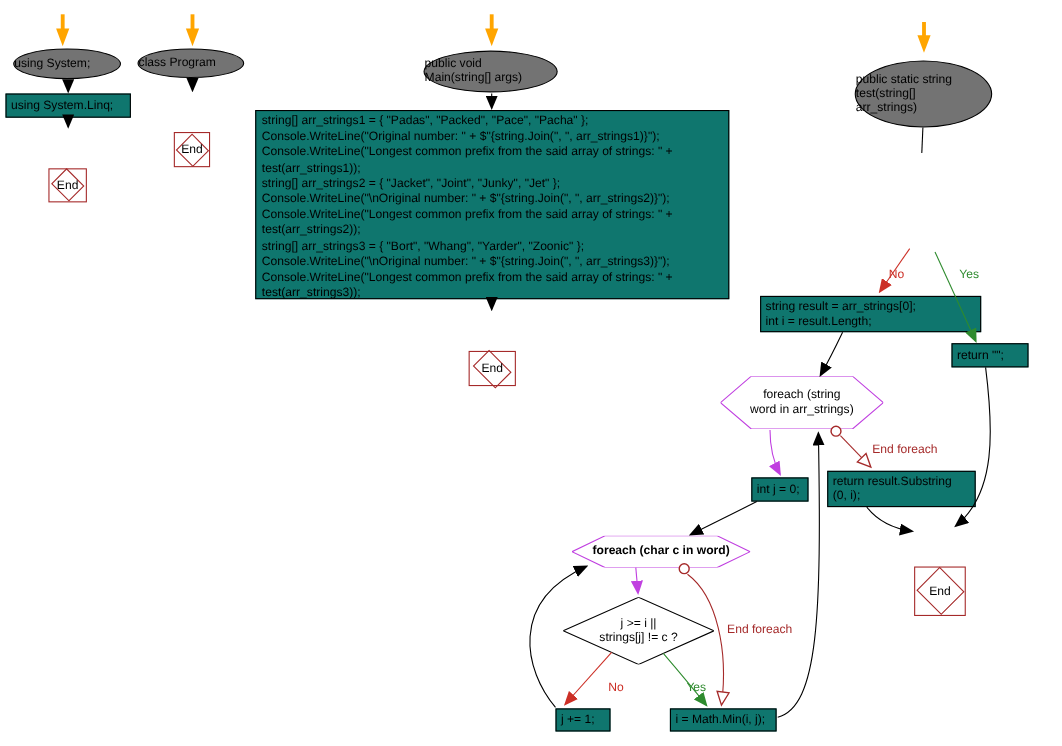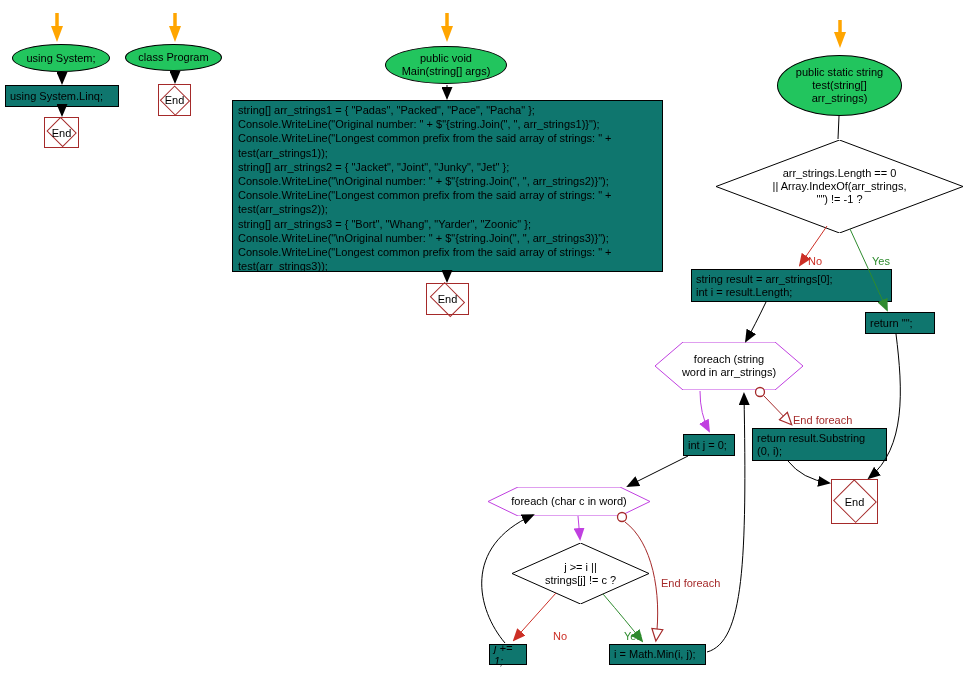--- a/index.html
+++ b/index.html
@@ -8,37 +8,37 @@
     font-family:"Liberation Sans", sans-serif; font-size:11px; color:#000;
     overflow:hidden;
   }
   .node { position:absolute; box-sizing:border-box; }
   .rect {
     border:1px solid #000; background:#0f766e; padding:1px 4px;
     display:flex; flex-direction:column; justify-content:center; line-height:13px;
   }
   .codebox { justify-content:flex-start; line-height:14.2px; padding:2px 5px; }
   .ellipse {
-    border:1px solid #000; border-radius:50%; background:#22c55e;
-    display:flex; flex-direction:column; align-items:center; justify-content:center;
+    border:1px solid #000; border-radius:50%; background:#737373;
+    display:flex; flex-direction:column; align-items:flex-start; justify-content:center;
     text-align:center; line-height:13px;
   }
-  .endnode { border:1px solid var(--terminal,#A52A2A); background:#fff; }
+  .endnode { border:1px solid var(--terminal,#A52A2A); background:#fff;margin-top:36px; }
   .end-diamond {
     position:absolute; left:15%; top:15%; width:70%; height:70%;
     transform:rotate(45deg); border:1px solid var(--terminal,#A52A2A); box-sizing:border-box;
   }
   .end-text { position:absolute; inset:0; display:flex; align-items:center; justify-content:center; }
   .shape-node svg.shape { position:absolute; inset:0; width:100%; height:100%; }
   .shape-text {
     position:absolute; inset:0; display:flex; flex-direction:column;
     align-items:center; justify-content:center; text-align:center; line-height:13px;
   }
   .overlay { position:absolute; left:0; top:0; z-index:5; pointer-events:none; }
-  .lbl { position:absolute; z-index:6; white-space:nowrap;margin-top:11px; }
+  .lbl { position:absolute; z-index:6; white-space:nowrap; }
   .lbl-no  { color:var(--no,#CC2F26); }
   .lbl-yes { color:var(--yes,#2E8B2E); }
   .lbl-ef  { color:var(--brown,#A52A2A); }
 </style>
 </head>
 <body>
 
 <div class="canvas">
 
   <div class="node ellipse" style="left:12px;top:44px;width:98px;height:28px;">
@@ -82,30 +82,20 @@
     <div class="end-diamond"></div>
     <span class="end-text">End</span>
   </div>
 
   <div class="node ellipse" style="left:777px;top:55px;width:125px;height:61px;">
     <div>public static string</div>
     <div>test(string[]</div>
     <div>arr_strings)</div>
   </div>
 
-  <div class="node shape-node" style="left:716px;top:140px;width:247px;height:93px;">
-    <svg class="shape" viewBox="0 0 247 93" preserveAspectRatio="none">
-      <polygon points="123.5,0 247,46.5 123.5,93 0,46.5" fill="#fff" stroke="#000" stroke-width="1"></polygon>
-    </svg>
-    <div class="shape-text">
-      <div>arr_strings.Length == 0</div>
-      <div>|| Array.IndexOf(arr_strings,</div>
-      <div>"") != -1 ?</div>
-    </div>
-  </div>
 
   <div class="node rect" style="left:691px;top:269px;width:201px;height:33px;">
     <div>string result = arr_strings[0];</div>
     <div>int i = result.Length;</div>
   </div>
 
   <div class="node rect" style="left:865px;top:312px;width:70px;height:22px;">
     <div>return "";</div>
   </div>
 
@@ -126,40 +116,40 @@
   <div class="node rect" style="left:752px;top:428px;width:135px;height:33px;">
     <div>return result.Substring</div>
     <div>(0, i);</div>
   </div>
 
   <div class="node endnode" style="left:831px;top:479px;width:47px;height:45px;">
     <div class="end-diamond"></div>
     <span class="end-text">End</span>
   </div>
 
-  <div class="node shape-node" style="left:488px;top:487px;width:162px;height:29px;">
+  <div class="node shape-node" style="left:520px;top:487px;width:162px;height:29px;font-weight:bold;">
     <svg class="shape" viewBox="0 0 162 29" preserveAspectRatio="none">
       <polygon points="0,14.5 30,0 132,0 162,14.5 132,29 30,29" fill="#fff" stroke="#C040E0" stroke-width="1"></polygon>
     </svg>
     <div class="shape-text">
       <div>foreach (char c in word)</div>
     </div>
   </div>
 
   <div class="node shape-node" style="left:512px;top:543px;width:137px;height:61px;">
     <svg class="shape" viewBox="0 0 137 61" preserveAspectRatio="none">
       <polygon points="68.5,0 137,30.5 68.5,61 0,30.5" fill="#fff" stroke="#000" stroke-width="1"></polygon>
     </svg>
     <div class="shape-text">
       <div>j &gt;= i ||</div>
       <div>strings[j] != c ?</div>
     </div>
   </div>
 
-  <div class="node rect" style="left:489px;top:644px;width:38px;height:21px;font-style:italic;">
+  <div class="node rect" style="left:505px;top:644px;width:50px;height:21px;">
     <div>j += 1;</div>
   </div>
 
   <div class="node rect" style="left:609px;top:644px;width:97px;height:21px;">
     <div>i = Math.Min(i, j);</div>
   </div>
 
   <div class="lbl lbl-no" style="left:808px;top:244px;">No</div>
   <div class="lbl lbl-yes" style="left:872px;top:244px;">Yes</div>
   <div class="lbl lbl-ef" style="left:793px;top:403px;">End foreach</div>

